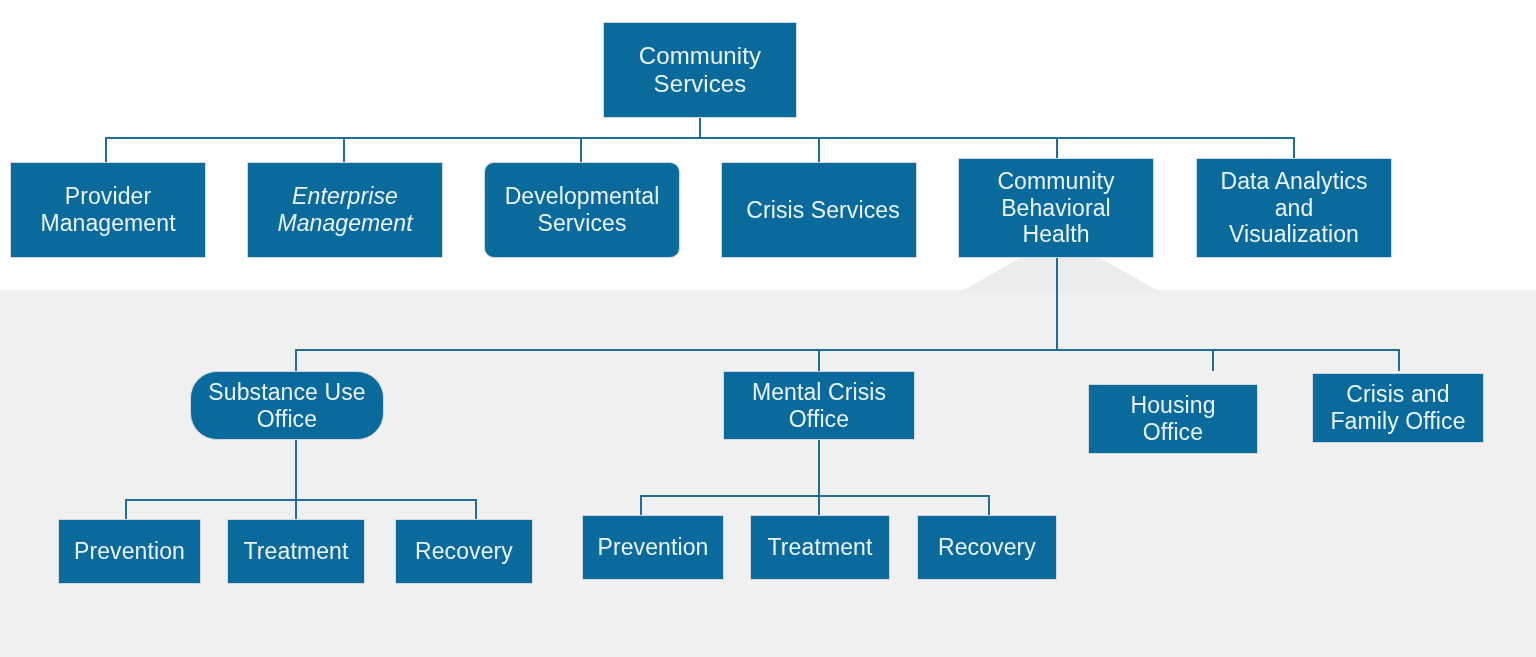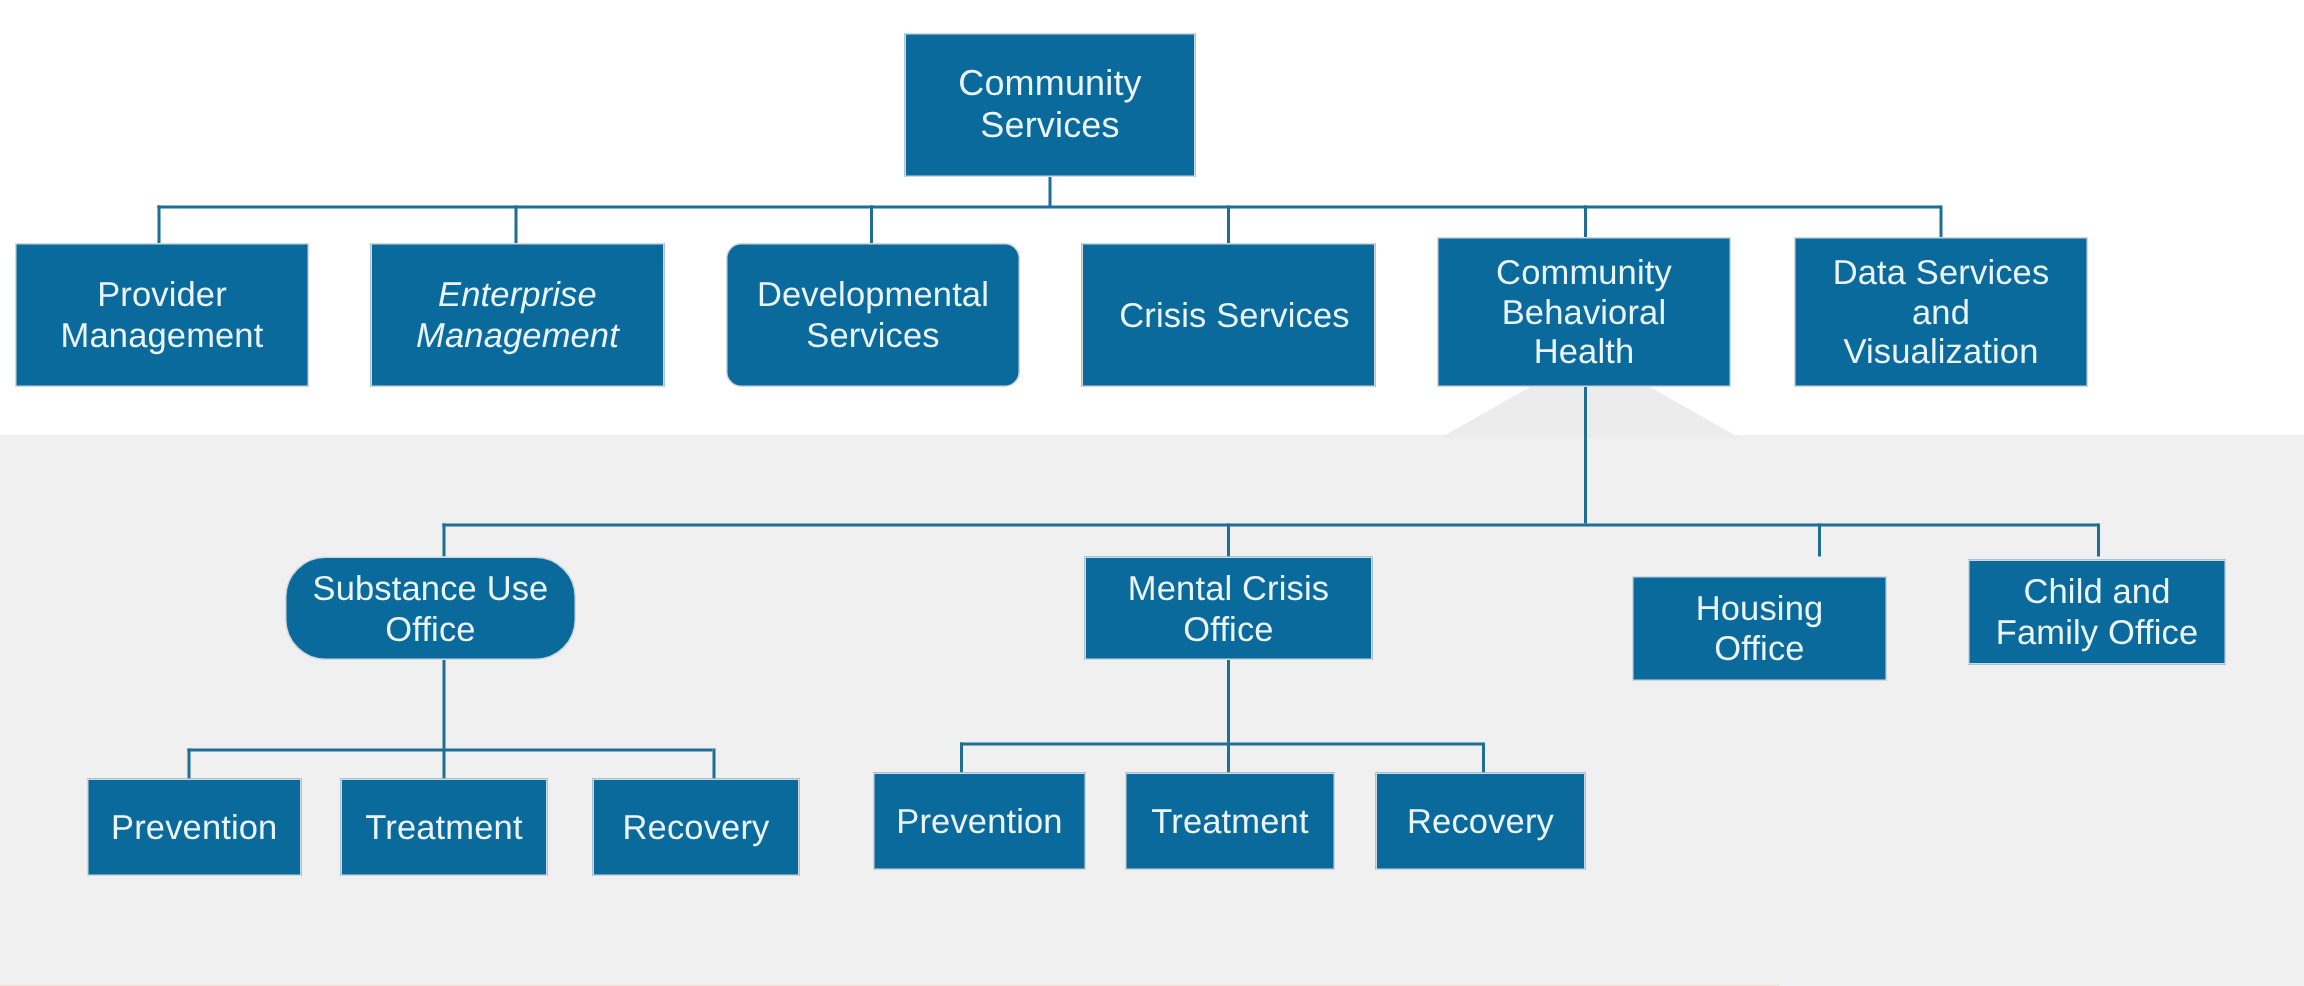--- a/index.html
+++ b/index.html
@@ -117,34 +117,34 @@
 
   <div class="node fs-23" style="left:484px; top:162px; width:196px; height:96px;border-radius:10px;">Developmental
 Services</div>
 
   <div class="node fs-23" style="left:721px; top:162px; width:196px; height:96px;padding-left:12px;">Crisis Services</div>
 
   <div class="node fs-23" style="left:958px; top:158px; width:196px; height:100px;">Community
 Behavioral
 Health</div>
 
-  <div class="node fs-23" style="left:1196px; top:158px; width:196px; height:100px;">Data Services
+  <div class="node fs-23" style="left:1196px; top:158px; width:196px; height:100px;">Data Analytics
 and
 Visualization</div>
 
   <div class="node fs-23" style="left:190px; top:371px; width:194px; height:69px;border-radius:27px;">Substance Use
 Office</div>
 
   <div class="node fs-23" style="left:723px; top:371px; width:192px; height:69px;">Mental Crisis
 Office</div>
 
   <div class="node fs-23" style="left:1088px; top:384px; width:170px; height:70px;">Housing
 Office</div>
 
-  <div class="node fs-23" style="left:1312px; top:373px; width:172px; height:70px;">Child and
+  <div class="node fs-23" style="left:1312px; top:373px; width:172px; height:70px;">Crisis and
 Family Office</div>
 
   <div class="node fs-23" style="left:58px; top:519px; width:143px; height:65px;">Prevention</div>
 
   <div class="node fs-23" style="left:227px; top:519px; width:138px; height:65px;">Treatment</div>
 
   <div class="node fs-23" style="left:395px; top:519px; width:138px; height:65px;">Recovery</div>
 
   <div class="node fs-23" style="left:582px; top:515px; width:142px; height:65px;">Prevention</div>
 

